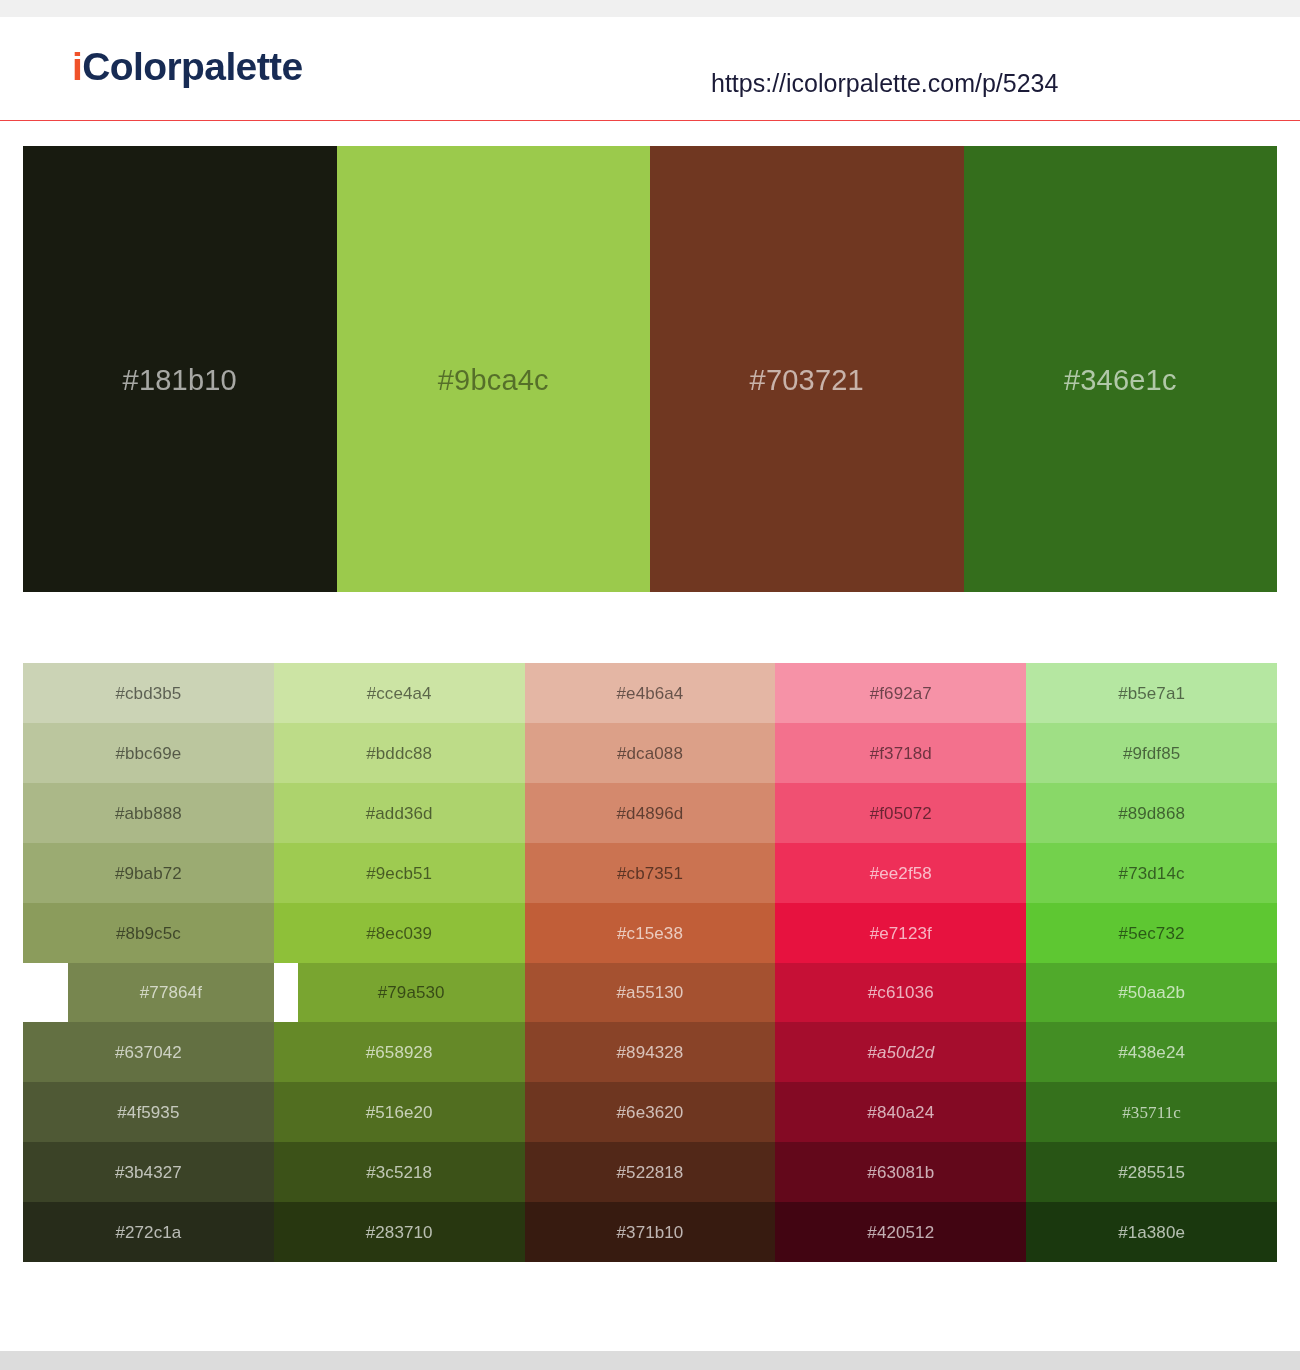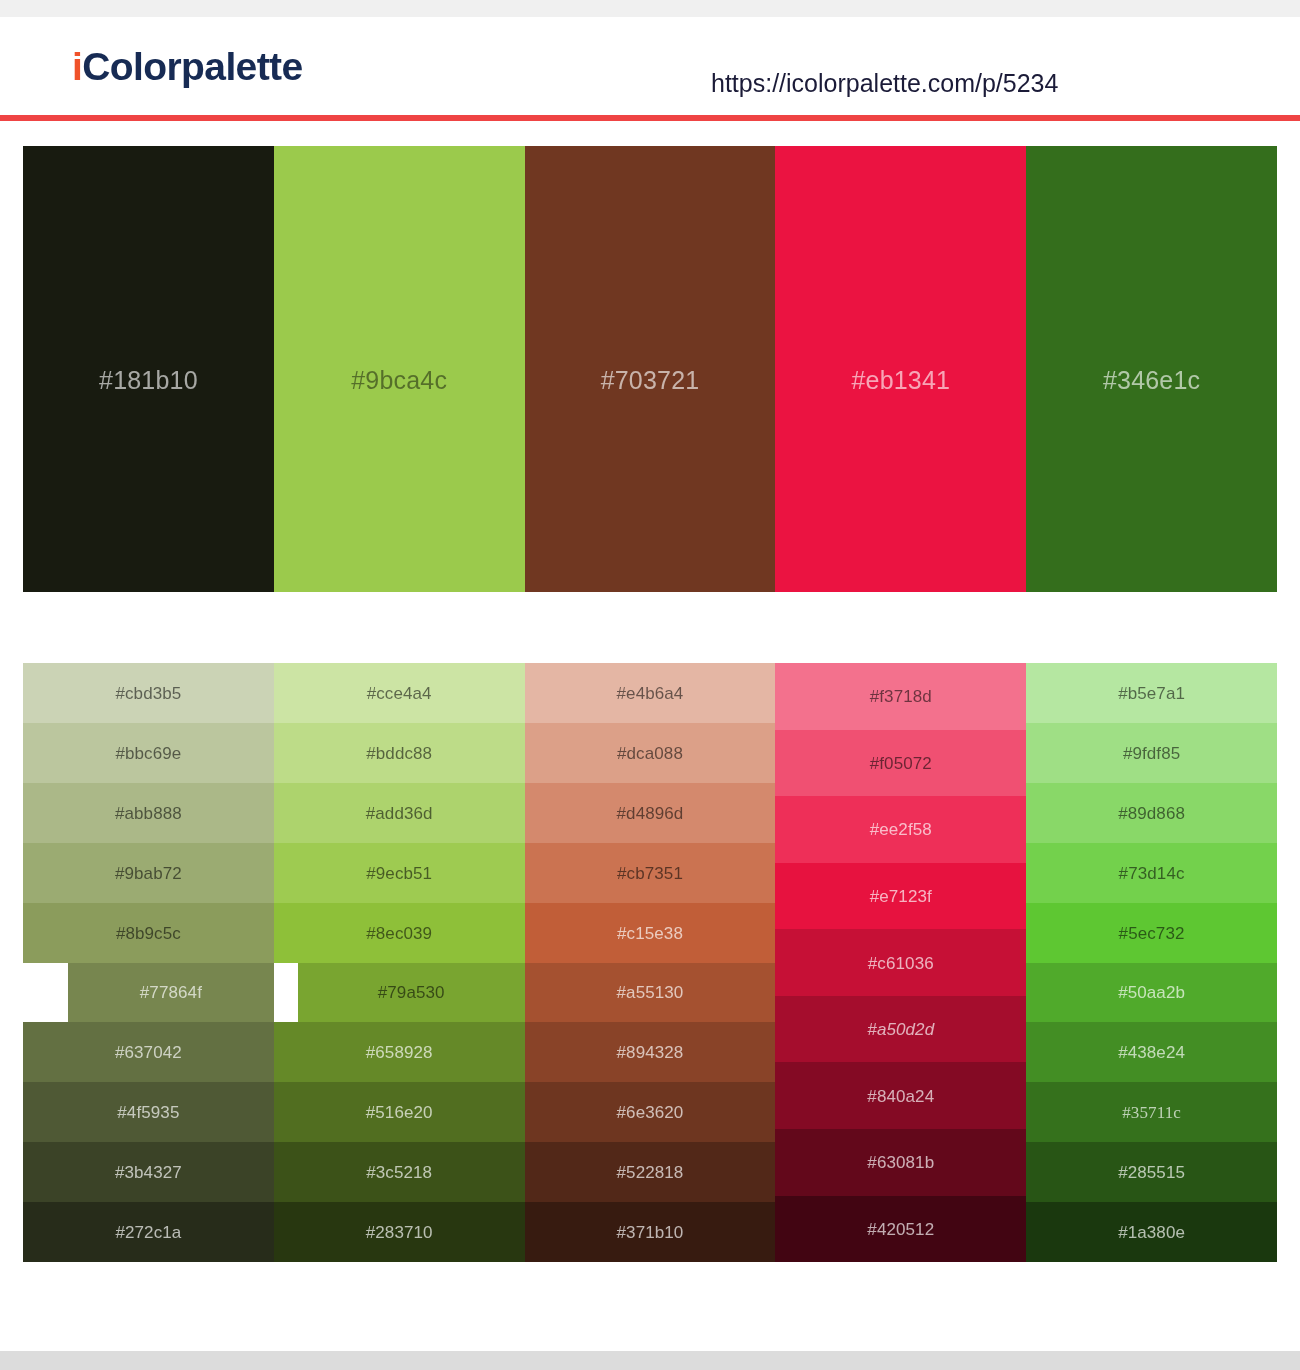--- a/index.html
+++ b/index.html
@@ -19,21 +19,21 @@
     height: 17px;
     background: #f0f0f0;
   }
 
   #site-header {
     position: absolute;
     top: 17px; left: 0;
     width: 1300px;
     height: 104px;
     background: #ffffff;
-    border-bottom: 6px solid #ef4444;
+    border-bottom: 1px solid #ef4444;
   }
 
   #brand-logo {
     position: absolute;
     left: 72px;
     top: 30px;
     font-size: 39px;
     font-weight: bold;
     letter-spacing: -0.6px;
     line-height: 1;
@@ -65,21 +65,21 @@
     flex: 1 1 0;
     position: relative;
   }
   .main-swatch .main-hex {
     position: absolute;
     left: 0;
     right: 0;
     top: 52.5%;
     transform: translateY(-50%);
     text-align: center;
-    font-size: 25px;
+    font-size: 29px;
     line-height: 1;
     color: rgba(255,255,255,0.62);
     letter-spacing: 0.2px;
   }
 
   
   #shades-grid {
     position: absolute;
     left: 23px;
     top: 663px;
@@ -133,23 +133,20 @@
 <section id="main-palette">
     <div class="main-swatch" style="background: rgb(24, 27, 16);">
       <span class="main-hex">#181b10</span>
     </div>
     <div class="main-swatch" style="background: rgb(155, 202, 76);">
       <span class="main-hex" style="color: rgba(0, 0, 0, 0.45);">#9bca4c</span>
     </div>
     <div class="main-swatch" style="background: rgb(112, 55, 33);">
       <span class="main-hex">#703721</span>
     </div>
-    <div class="main-swatch" style="background: rgb(235, 19, 65);">
-      <span class="main-hex">#eb1341</span>
-    </div>
     <div class="main-swatch" style="background: rgb(52, 110, 28);">
       <span class="main-hex">#346e1c</span>
     </div>
   </section>
 
 <section id="shades-grid">
     <div class="shade-column">
       <div class="shade-cell" style="background: rgb(203, 211, 181);">
         <span class="shade-hex on-light">#cbd3b5</span>
       </div>
@@ -239,20 +236,23 @@
         <span class="shade-hex on-dark">#6e3620</span>
       </div>
       <div class="shade-cell" style="background: rgb(82, 40, 24);">
         <span class="shade-hex on-dark">#522818</span>
       </div>
       <div class="shade-cell" style="background: rgb(55, 27, 16);">
         <span class="shade-hex on-dark">#371b10</span>
       </div>
     </div>
     <div class="shade-column">
+      <div class="shade-cell" style="background: rgb(246, 146, 167);">
+        <span class="shade-hex on-light">#f692a7</span>
+      </div>
       <div class="shade-cell" style="background: rgb(243, 113, 141);">
         <span class="shade-hex on-light">#f3718d</span>
       </div>
       <div class="shade-cell" style="background: rgb(240, 80, 114);">
         <span class="shade-hex on-light">#f05072</span>
       </div>
       <div class="shade-cell" style="background: rgb(238, 47, 88);">
         <span class="shade-hex on-dark">#ee2f58</span>
       </div>
       <div class="shade-cell" style="background: rgb(231, 18, 63);">

